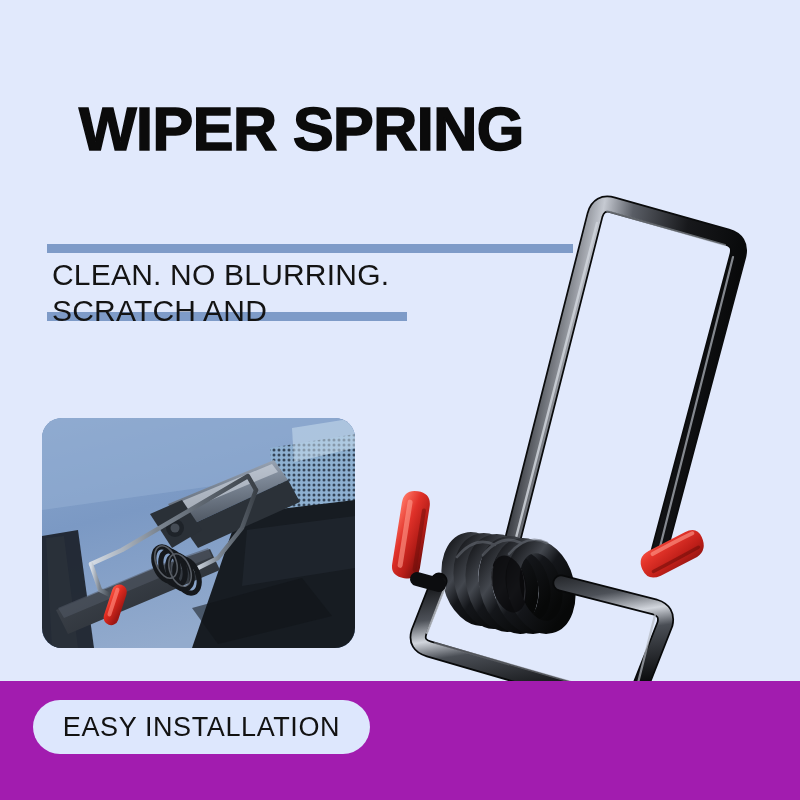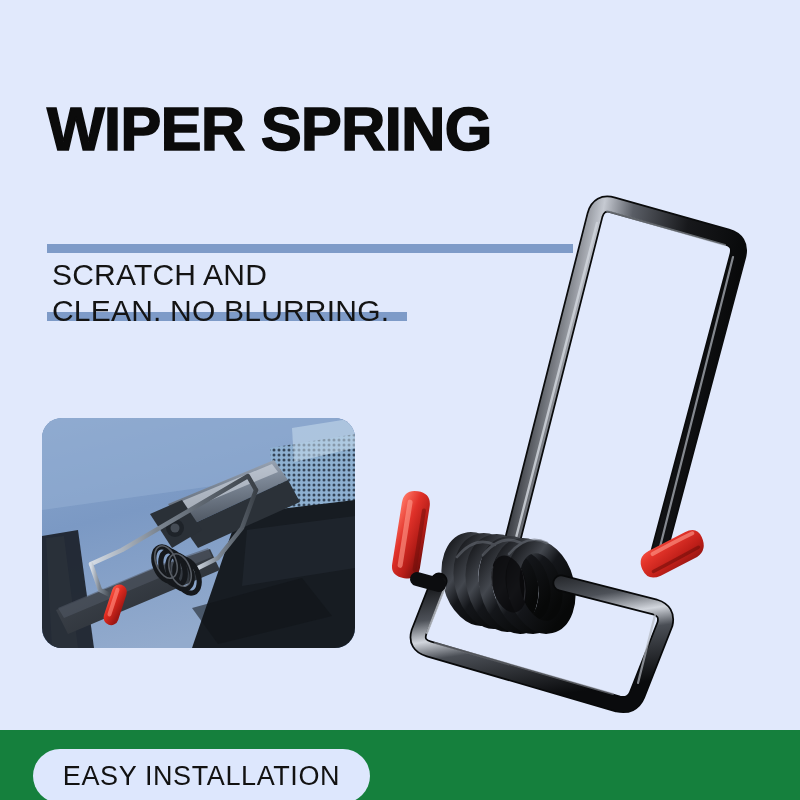--- a/index.html
+++ b/index.html
@@ -32,20 +32,21 @@
   .headline-line {
     position: relative;
     display: block;
     font-family: "Liberation Sans", sans-serif;
     font-weight: bold;
     font-size: 61px;
     line-height: 66px;
     letter-spacing: -0.5px;
     color: #0b0b0b;
     white-space: nowrap;
+    margin-left: 32px;
     -webkit-text-stroke: 1.6px #0b0b0b;
   }
   .headline-rule {
     position: absolute;
     height: 9px;
     background: #7e9bc8;
     left: 0;
   }
   #headline-rule-1 { top: 148px; width: 526px; }
   #headline-rule-2 { top: 216px; width: 360px; }
@@ -88,22 +89,22 @@
     height: 540px;
   }
   #product-render svg { display: block; width: 100%; height: 100%; }
 
   
   #footer-band {
     position: absolute;
     left: 0;
     bottom: 0;
     width: 800px;
-    height: 70px;
-    background: #15803d;
+    height: 119px;
+    background: #a21caf;
   }
   #easy-install-pill {
     position: absolute;
     left: 33px;
     top: 19px;
     width: 337px;
     height: 54px;
     border-radius: 27px;
     background: #dde7fd;
     display: flex;
@@ -122,22 +123,22 @@
 
 <div id="poster">
 
   <div id="headline-block">
     <div id="headline-rule-1" class="headline-rule"></div>
     <div id="headline-rule-2" class="headline-rule"></div>
     <span class="headline-line">WIPER SPRING</span>
   </div>
 
   <div id="subtitle-block">
+    <span class="subtitle-line">CLEAN. NO BLURRING.</span>
     <span class="subtitle-line">SCRATCH AND</span>
-    <span class="subtitle-line">CLEAN. NO BLURRING.</span>
   </div>
 
   <div id="inset-photo">
     <svg viewBox="0 0 313 230" preserveAspectRatio="none">
       <defs>
         <linearGradient id="glassGrad" x1="0" y1="0" x2="0.35" y2="1">
           <stop offset="0%" stop-color="#8aa6cd"></stop>
           <stop offset="45%" stop-color="#7b99c4"></stop>
           <stop offset="100%" stop-color="#93abcd"></stop>
         </linearGradient>

